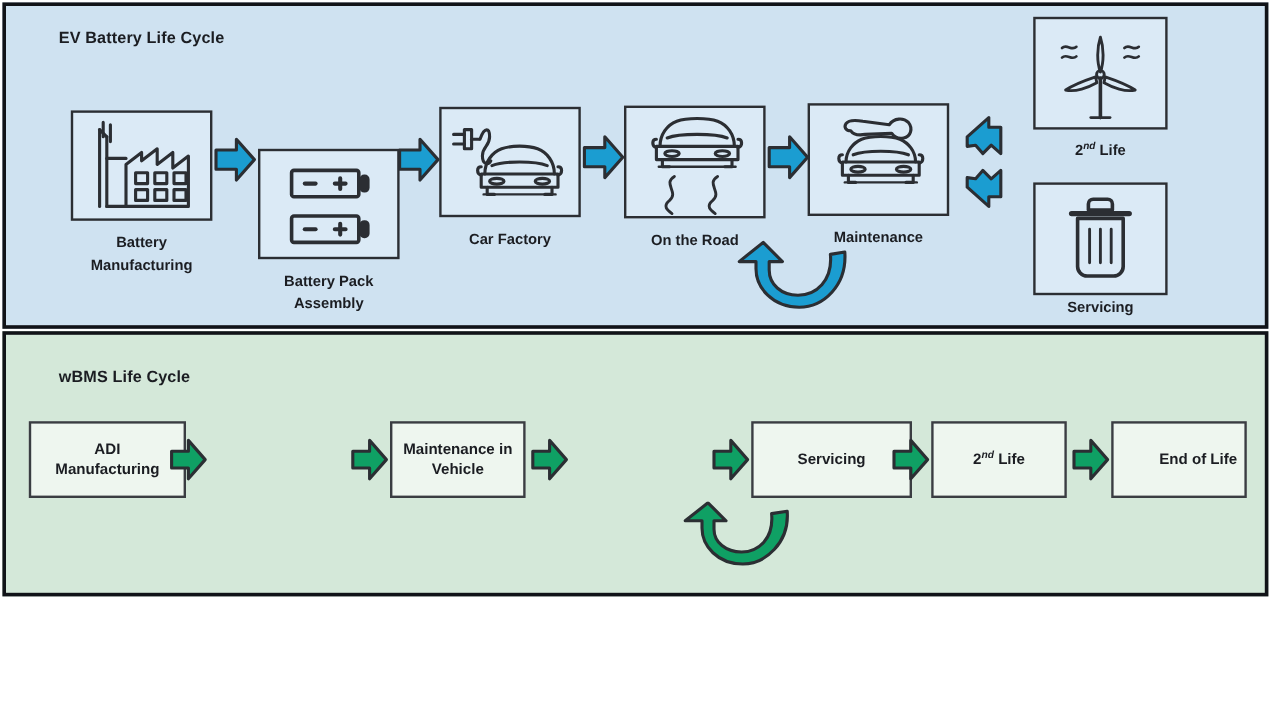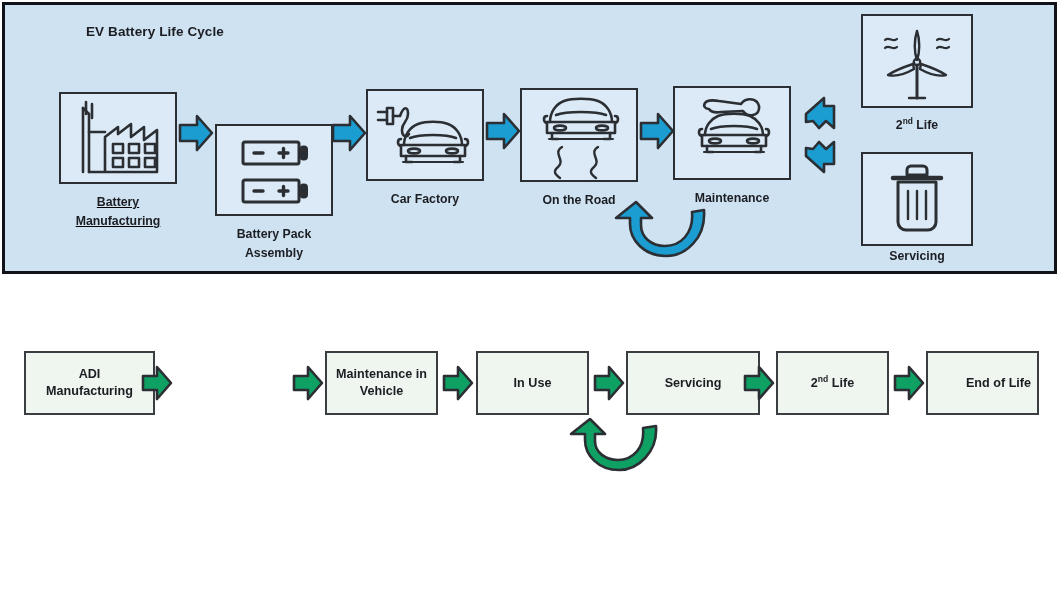--- a/index.html
+++ b/index.html
@@ -8,21 +8,21 @@
 
   
   .section{position:absolute;left:2px;box-sizing:border-box;border:3px solid #111318;}
   #ev-section{top:2px;width:1055px;height:272px;background:#cfe2f1;}
   #wbms-section{top:276px;width:1055px;height:221px;background:#d4e8d9;}
 
   .section-title{
     position:absolute;font-weight:bold;font-size:13.5px;color:#1b1d22;
     letter-spacing:.1px;white-space:nowrap;
   }
-  #ev-title{left:44px;top:19px;margin-left:37px;}
+  #ev-title{left:44px;top:19px;}
   #wbms-title{left:44px;top:27px;}
 
   
   .ev-stage{position:absolute;}
   .ev-card{
     box-sizing:border-box;border:2.5px solid #2b2e33;background:#dbeaf6;
     width:118px;height:92px;position:relative;
   }
   .ev-card svg{position:absolute;left:0;top:0;}
   .ev-caption{
@@ -31,21 +31,21 @@
   }
 
   
   .side-card{
     position:absolute;box-sizing:border-box;border:2.5px solid #2b2e33;background:#dbeaf6;
   }
   .side-caption{
     position:absolute;text-align:center;font-weight:bold;font-size:12.3px;color:#1b1d22;
     width:120px;white-space:nowrap;
   }
-  sup{font-size:.68em;vertical-align:super;line-height:0;}
+  sup{font-size:.68em;vertical-align:super;line-height:0;font-style:italic;}
 
   
   .arrow{position:absolute;}
 
   
   .bms-box{
     position:absolute;box-sizing:border-box;border:2.5px solid #3a3d42;background:#eef6ef;
     display:flex;align-items:center;justify-content:center;text-align:center;
   }
   .bms-label{
@@ -55,21 +55,21 @@
 </style>
 </head>
 <body>
 
 <div id="root">
 
   <div class="section" id="ev-section">
     <div class="section-title" id="ev-title">EV Battery Life Cycle</div>
   </div>
 
-  <div class="ev-stage" style="left:59px;top:92px;text-decoration:underline;">
+  <div class="ev-stage" style="left:59px;top:92px;">
     <div class="ev-card">
       <svg width="118" height="92" viewBox="0 0 118 92">
         <g fill="none" stroke="#2b2e33" stroke-width="2.6" stroke-linejoin="round" stroke-linecap="round">
           <path d="M22 14 L22 78"></path>
           <path d="M28 20 L28 78"></path>
           <path d="M22 14 L28 20"></path>
           <path d="M25 8 L25 20 M31 10 L31 24"></path>
           <path d="M28 78 L96 78 L96 36 L83 46 L83 33 L70 43 L70 30 L57 40 L57 33 L44 43 L44 78"></path>
           <path d="M28 38 L44 38"></path>
           <rect x="52" y="50" width="10" height="9"></rect>
@@ -237,31 +237,31 @@
         <path d="M30 24 h48" stroke-width="4.5"></path>
         <path d="M35 28 h38 v40 a8 8 0 0 1 -8 8 h-22 a8 8 0 0 1 -8 -8 Z"></path>
         <path d="M45 37 v28 M54 37 v28 M63 37 v28" stroke-width="2.4"></path>
       </g>
     </svg>
   </div>
   <div class="side-caption" style="left:857px;top:249px;">
     <span>Servicing</span>
   </div>
 
+  <div class="section" id="wbms-section">
+    <div class="section-title" id="wbms-title">wBMS Life Cycle</div>
+  </div>
 
   <div class="bms-box" style="left:24px;top:351px;width:131px;height:64px;">
     <div class="bms-label">ADI
 Manufacturing</div>
   </div>
   <div class="bms-box" style="left:325px;top:351px;width:113px;height:64px;">
     <div class="bms-label">Maintenance in
 Vehicle</div>
-  </div>
-  <div class="bms-box" style="left:476px;top:351px;width:113px;height:64px;">
-    <div class="bms-label">In Use</div>
   </div>
   <div class="bms-box" style="left:626px;top:351px;width:134px;height:64px;">
     <div class="bms-label">Servicing</div>
   </div>
   <div class="bms-box" style="left:776px;top:351px;width:113px;height:64px;">
     <div class="bms-label">2<sup>nd</sup> Life</div>
   </div>
   <div class="bms-box" style="left:926px;top:351px;width:113px;height:64px;padding-left:32px;">
     <div class="bms-label">End of Life</div>
   </div>

